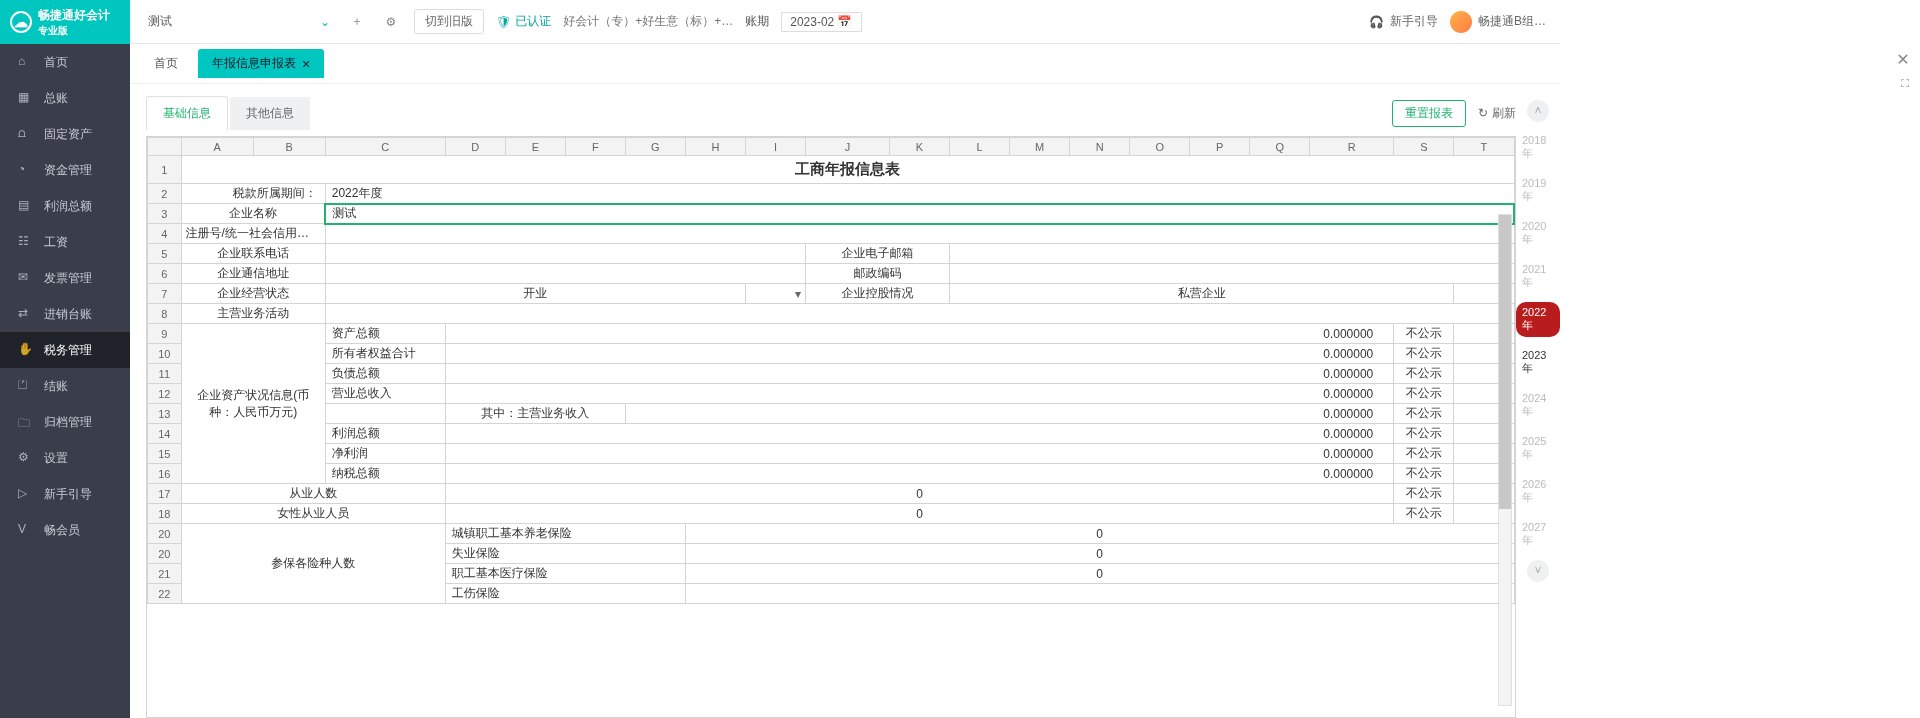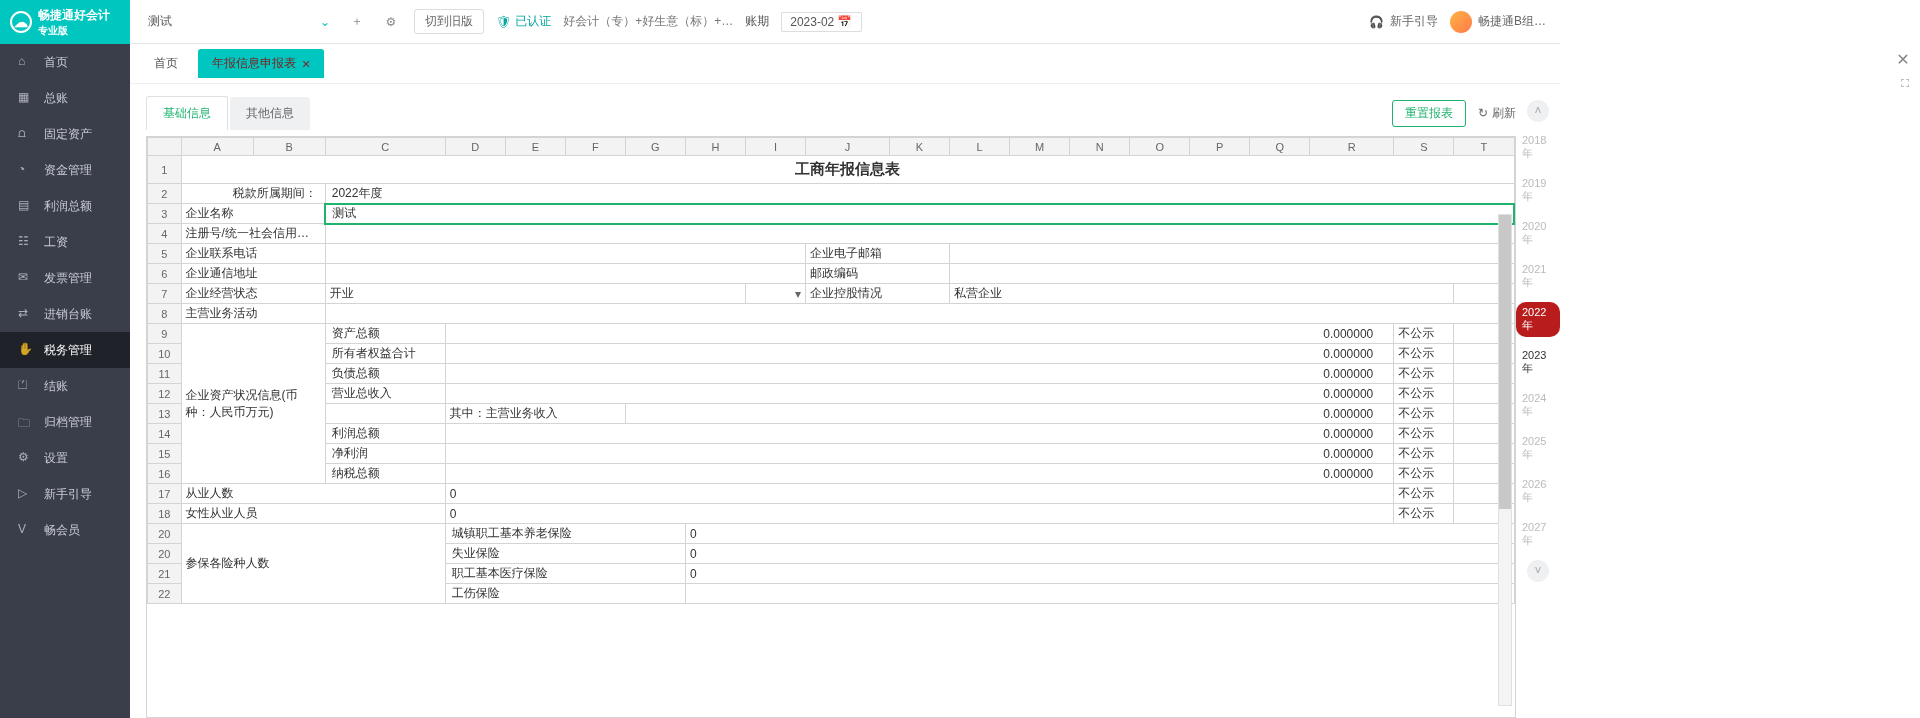--- a/index.html
+++ b/index.html
@@ -20,38 +20,38 @@
 .old-btn{border:1px solid #ddd;border-radius:3px;padding:3px 10px;color:#666;cursor:pointer}
 .cert{color:#00a6a0;display:flex;align-items:center;gap:4px}
 .pkg{color:#777}
 .period-lb{color:#555}
 .period{border:1px solid #ddd;padding:2px 8px;border-radius:1px;color:#555}
 .spacer{flex:1}
 .user{display:flex;align-items:center;gap:6px;color:#666}
 .avatar{width:22px;height:22px;border-radius:50%;background:linear-gradient(135deg,#ffb347,#ff7b47)}
 .tabs{height:40px;display:flex;align-items:center;padding:0 10px;gap:6px;border-bottom:1px solid #eee}
 .tab{padding:6px 14px;color:#555;cursor:pointer;border-radius:3px 3px 0 0}
-.tab.active{background:#00c6c0;color:#7f1d1d;display:flex;align-items:center;gap:6px}
+.tab.active{background:#00c6c0;color:#0f172a;display:flex;align-items:center;gap:6px}
 .tab-close{font-size:14px}
 .inner{flex:1;display:flex;padding:12px 44px 0 16px;gap:6px;min-height:0;position:relative}
 .sheet-wrap{flex:1;display:flex;flex-direction:column;min-width:0}
 .sub-tabs{display:flex;align-items:center;gap:0;margin-bottom:6px}
 .sub-tab{padding:8px 16px;background:#eef0f2;color:#666;cursor:pointer;border-radius:3px 3px 0 0;margin-right:2px}
 .sub-tab.active{background:#fff;color:#1fb36e;border:1px solid #e0e0e0;border-bottom:none}
 .sub-actions{margin-left:auto;display:flex;gap:12px;align-items:center}
 .reset-btn{border:1px solid #1fb36e;color:#1fb36e;padding:4px 12px;border-radius:3px;cursor:pointer}
 .refresh{color:#666;cursor:pointer;display:flex;align-items:center;gap:4px}
 .grid{flex:1;border:1px solid #d4d4d4;overflow:auto;position:relative}
 table{border-collapse:collapse;width:100%;table-layout:fixed}
 th,td{border:1px solid #d4d4d4;height:20px;padding:0 4px;color:#333;text-align:center;overflow:hidden;white-space:nowrap;text-overflow:ellipsis}
 th{background:#f3f3f3;font-weight:normal;color:#666;height:18px;font-size:11px}
 .rh{background:#f3f3f3;width:28px;text-align:center;color:#666;font-size:11px}
 .title-cell{font-size:15px;font-weight:bold;height:28px}
 .lbl{text-align:right;padding-right:8px}
-.lbl-c{text-align:left}
+.lbl-c{text-align:center}
 .val-l{text-align:left;padding-left:6px}
 .val-r{text-align:right;padding-right:20px}
 .sel-cell{border:2px solid #1fb36e!important}
 .dd-cell::after{content:"▾";float:right;color:#666}
 .years{width:44px;display:flex;flex-direction:column;align-items:center;gap:8px;padding-top:4px;position:absolute;right:0;top:12px}
 .yr-btn{width:22px;height:22px;border-radius:50%;background:#eef0f2;color:#aaa;display:flex;align-items:center;justify-content:center;cursor:pointer}
 .yr{color:#bbb;font-size:11px;padding:4px 6px;cursor:pointer;border-radius:10px}
 .yr.sel{background:#b91c1c;color:#fff}
 .yr.cur{color:#333}
 .close-panel{position:absolute;right:6px;top:48px;width:22px;height:22px;display:flex;align-items:center;justify-content:center;color:#888;cursor:pointer;font-size:16px}

